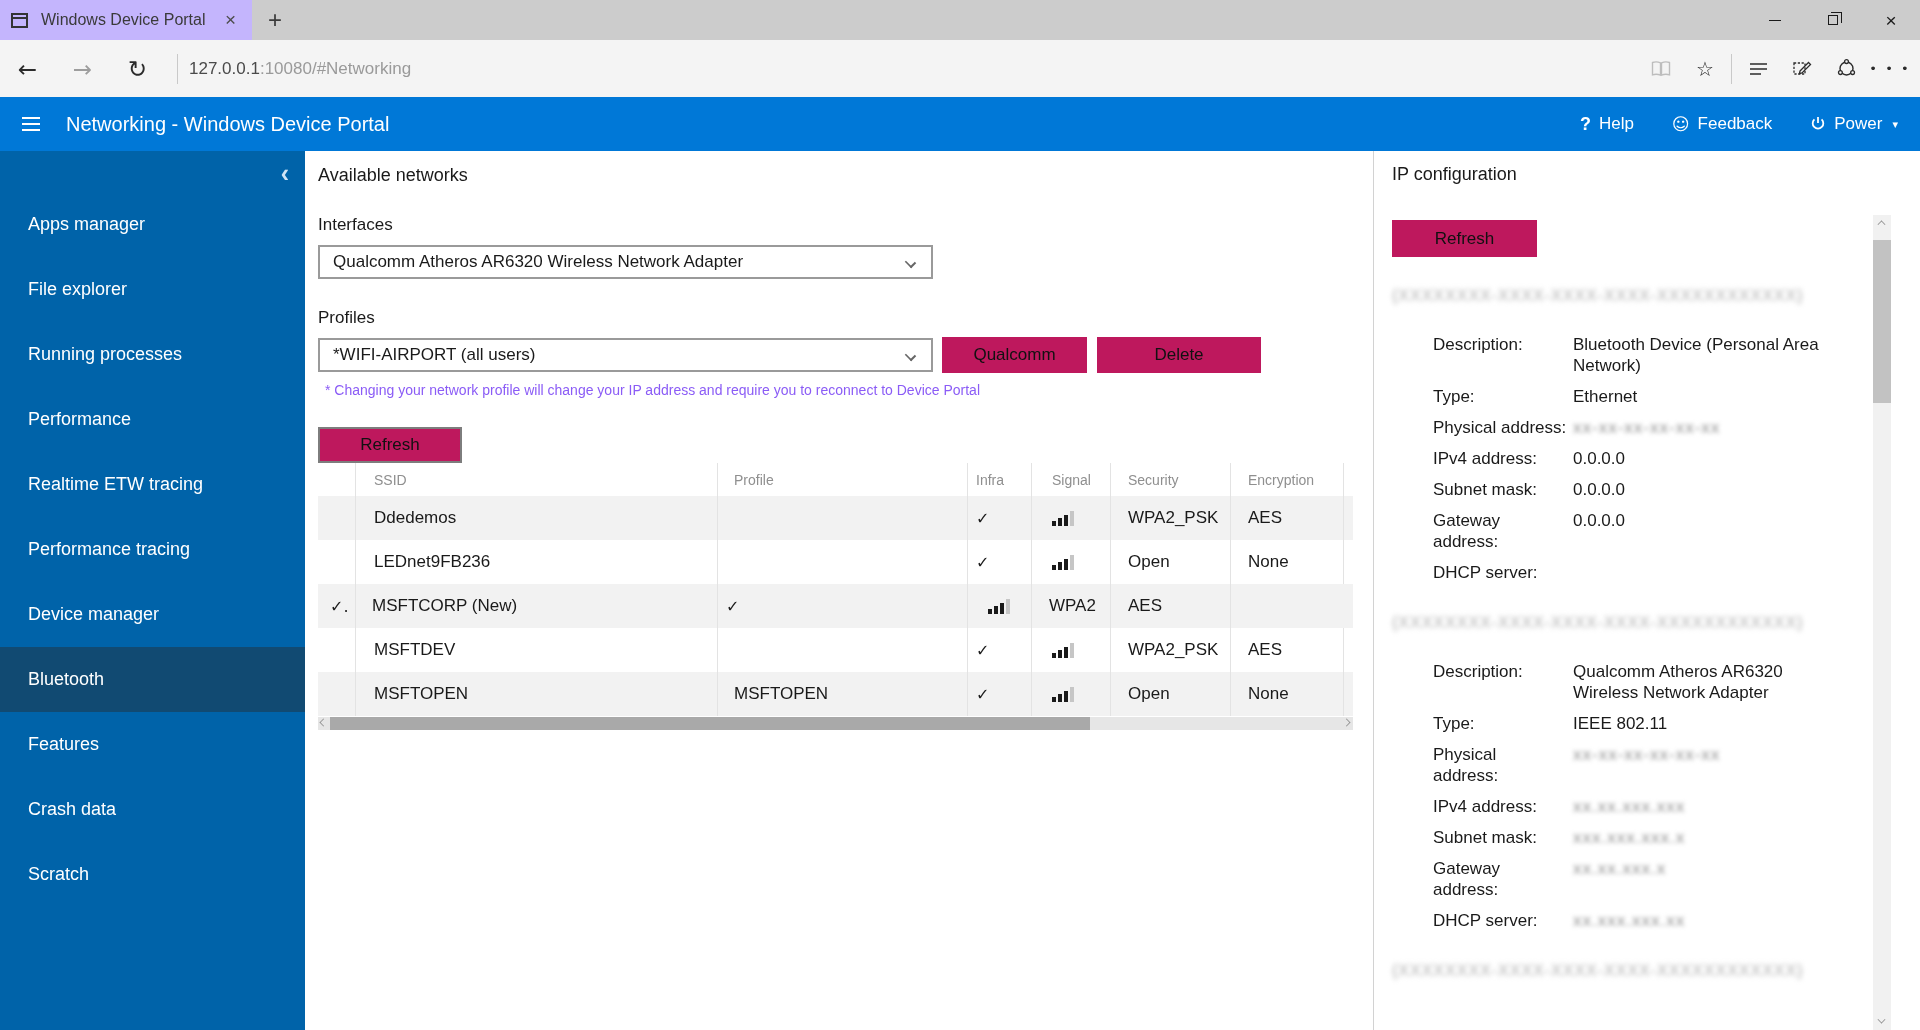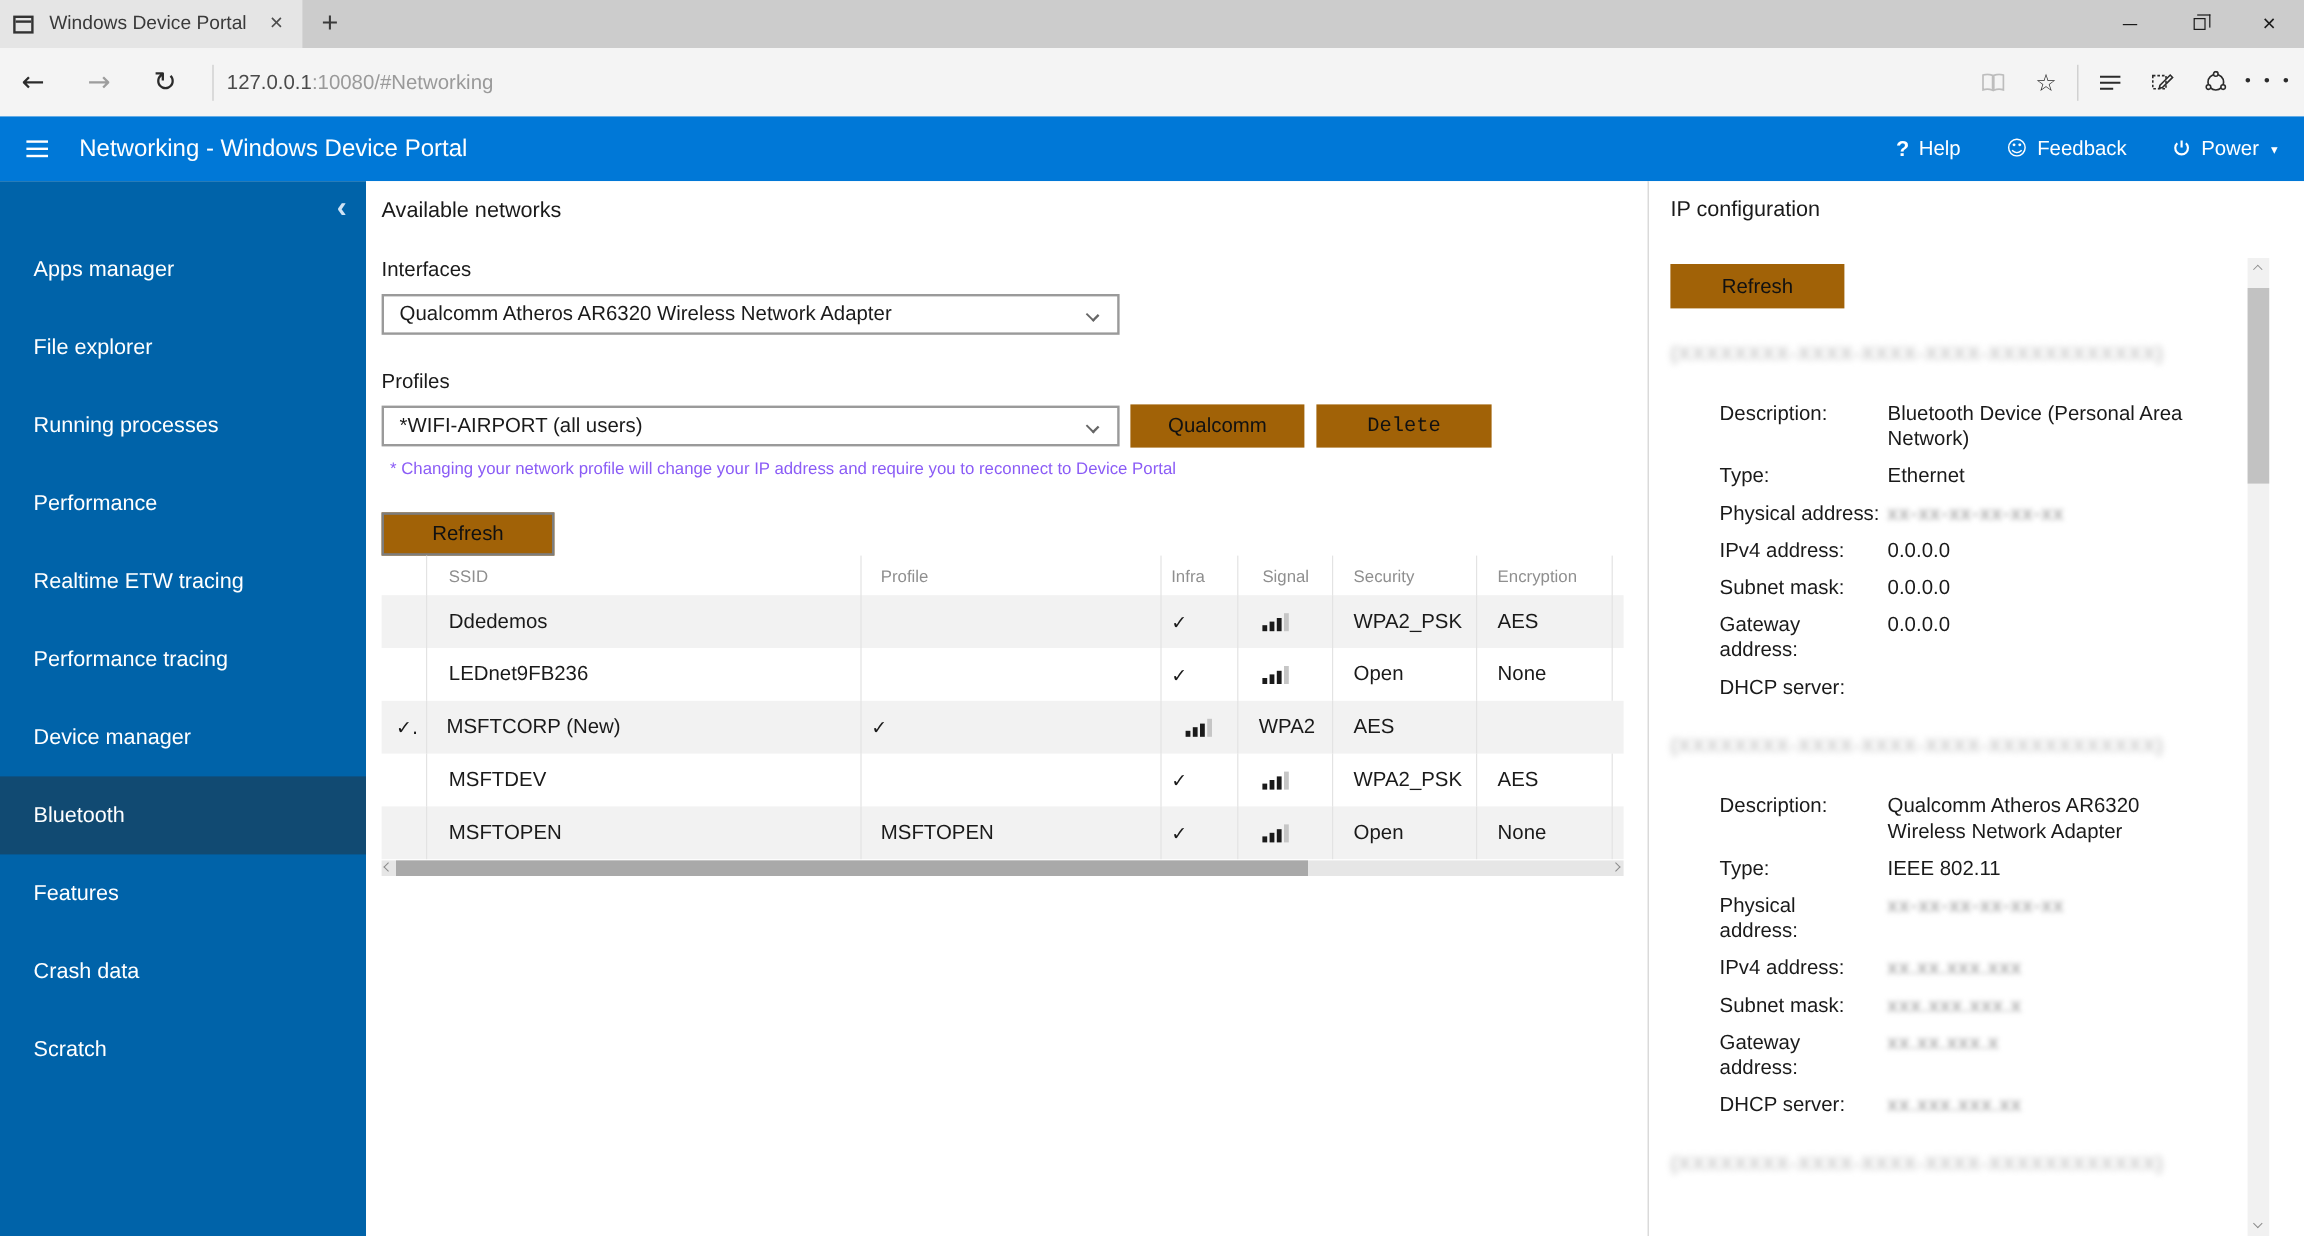--- a/index.html
+++ b/index.html
@@ -2,21 +2,21 @@
 <html><head>
 <meta charset="utf-8">
 <style>
   * { margin:0; padding:0; box-sizing:border-box; }
   html,body { background:#555; }
   body { font-family:"Liberation Sans", sans-serif; }
   .window { position:relative; width:1920px; height:1030px; background:#fff; overflow:hidden; }
 
   
   .tabbar { position:relative; height:40px; background:#cccccc; display:flex; align-items:stretch; }
-  .tab { width:252px; background:#e5e5e5; display:flex; align-items:center; padding:0 8px 0 11px; }
+  .tab { width:252px; background:#c4b5fd; display:flex; align-items:center; padding:0 8px 0 11px; }
   .favicon { width:17px; height:15px; border:2px solid #333; position:relative; flex:none; }
   .favicon::after { content:""; position:absolute; left:0; right:0; top:2px; height:2px; background:#333; }
   .tab-title { font-size:16px; color:#3a3a3a; margin-left:13px; flex:1; white-space:nowrap; overflow:hidden; }
   .tab-close { color:#4d4d4d; font-size:19px; padding:0 8px; cursor:default; }
   .newtab { width:46px; display:flex; align-items:center; justify-content:center; color:#3a3a3a; font-size:24px; font-weight:300; }
   .wincontrols { position:absolute; right:0; top:0; height:40px; display:flex; }
   .winbtn { width:58px; display:flex; align-items:center; justify-content:center; color:#1a1a1a; }
   .glyph-min { width:12px; height:1px; background:#1a1a1a; display:block; }
   .glyph-restore { width:10px; height:10px; border:1px solid #1a1a1a; position:relative; background:#ccc; }
   .glyph-restore::before { content:""; position:absolute; left:2px; top:-4px; width:10px; height:10px; border:1px solid #1a1a1a; border-bottom:none; border-left:none; }
@@ -58,23 +58,23 @@
   .main { flex:1; position:relative; background:#fff; }
   .h1 { font-size:18px; font-weight:400; color:#1a1a1a; }
   .main .h1 { position:absolute; left:13px; top:14px; }
   .flabel17 { font-size:17px; color:#1a1a1a; }
   .lab-interfaces { position:absolute; left:13px; top:64px; }
   .lab-profiles   { position:absolute; left:13px; top:157px; }
   .sel { position:absolute; width:615px; height:34px; background:#fff; border:2px solid #9a9a9a; display:flex; align-items:center; padding:0 40px 0 13px; font-size:17px; color:#1a1a1a; }
   .sel1 { left:13px; top:94px; }
   .sel2 { left:13px; top:187px; }
   .chev { position:absolute; right:16px; top:11px; width:9px; height:9px; border-right:2px solid #666; border-bottom:2px solid #666; transform:rotate(45deg) scale(1,.8); }
-  .btn { background:#a16207; display:flex; align-items:center; justify-content:center; font-size:17px; color:#111; cursor:default; }
+  .btn { background:#be185d; display:flex; align-items:center; justify-content:center; font-size:17px; color:#111; cursor:default; }
   .btn-connect { position:absolute; left:637px; top:186px; width:145px; height:36px; }
-  .btn-delete  { position:absolute; left:792px; top:186px; width:146px; height:36px;font-family:Liberation Mono, monospace; }
+  .btn-delete  { position:absolute; left:792px; top:186px; width:164px; height:36px; }
   .note { position:absolute; left:20px; top:231px; font-size:14px; color:#8b5cf6; }
   .btn-refresh-main { position:absolute; left:13px; top:276px; width:144px; height:36px; border:2px solid #7d7d7d; }
 
   
   .nettable { position:absolute; left:13px; top:312px; width:1035px; font-size:17px; color:#1a1a1a; }
   .trow, .thead { display:grid; grid-template-columns:38px 362px 250px 64px 79px 120px 113px 9px; }
   .thead { height:33px; }
   .thead .tc { font-size:14px; color:#8f8f8f; display:flex; align-items:center; }
   .trow { height:44px; }
   .trow.alt { background:#f2f2f2; }

